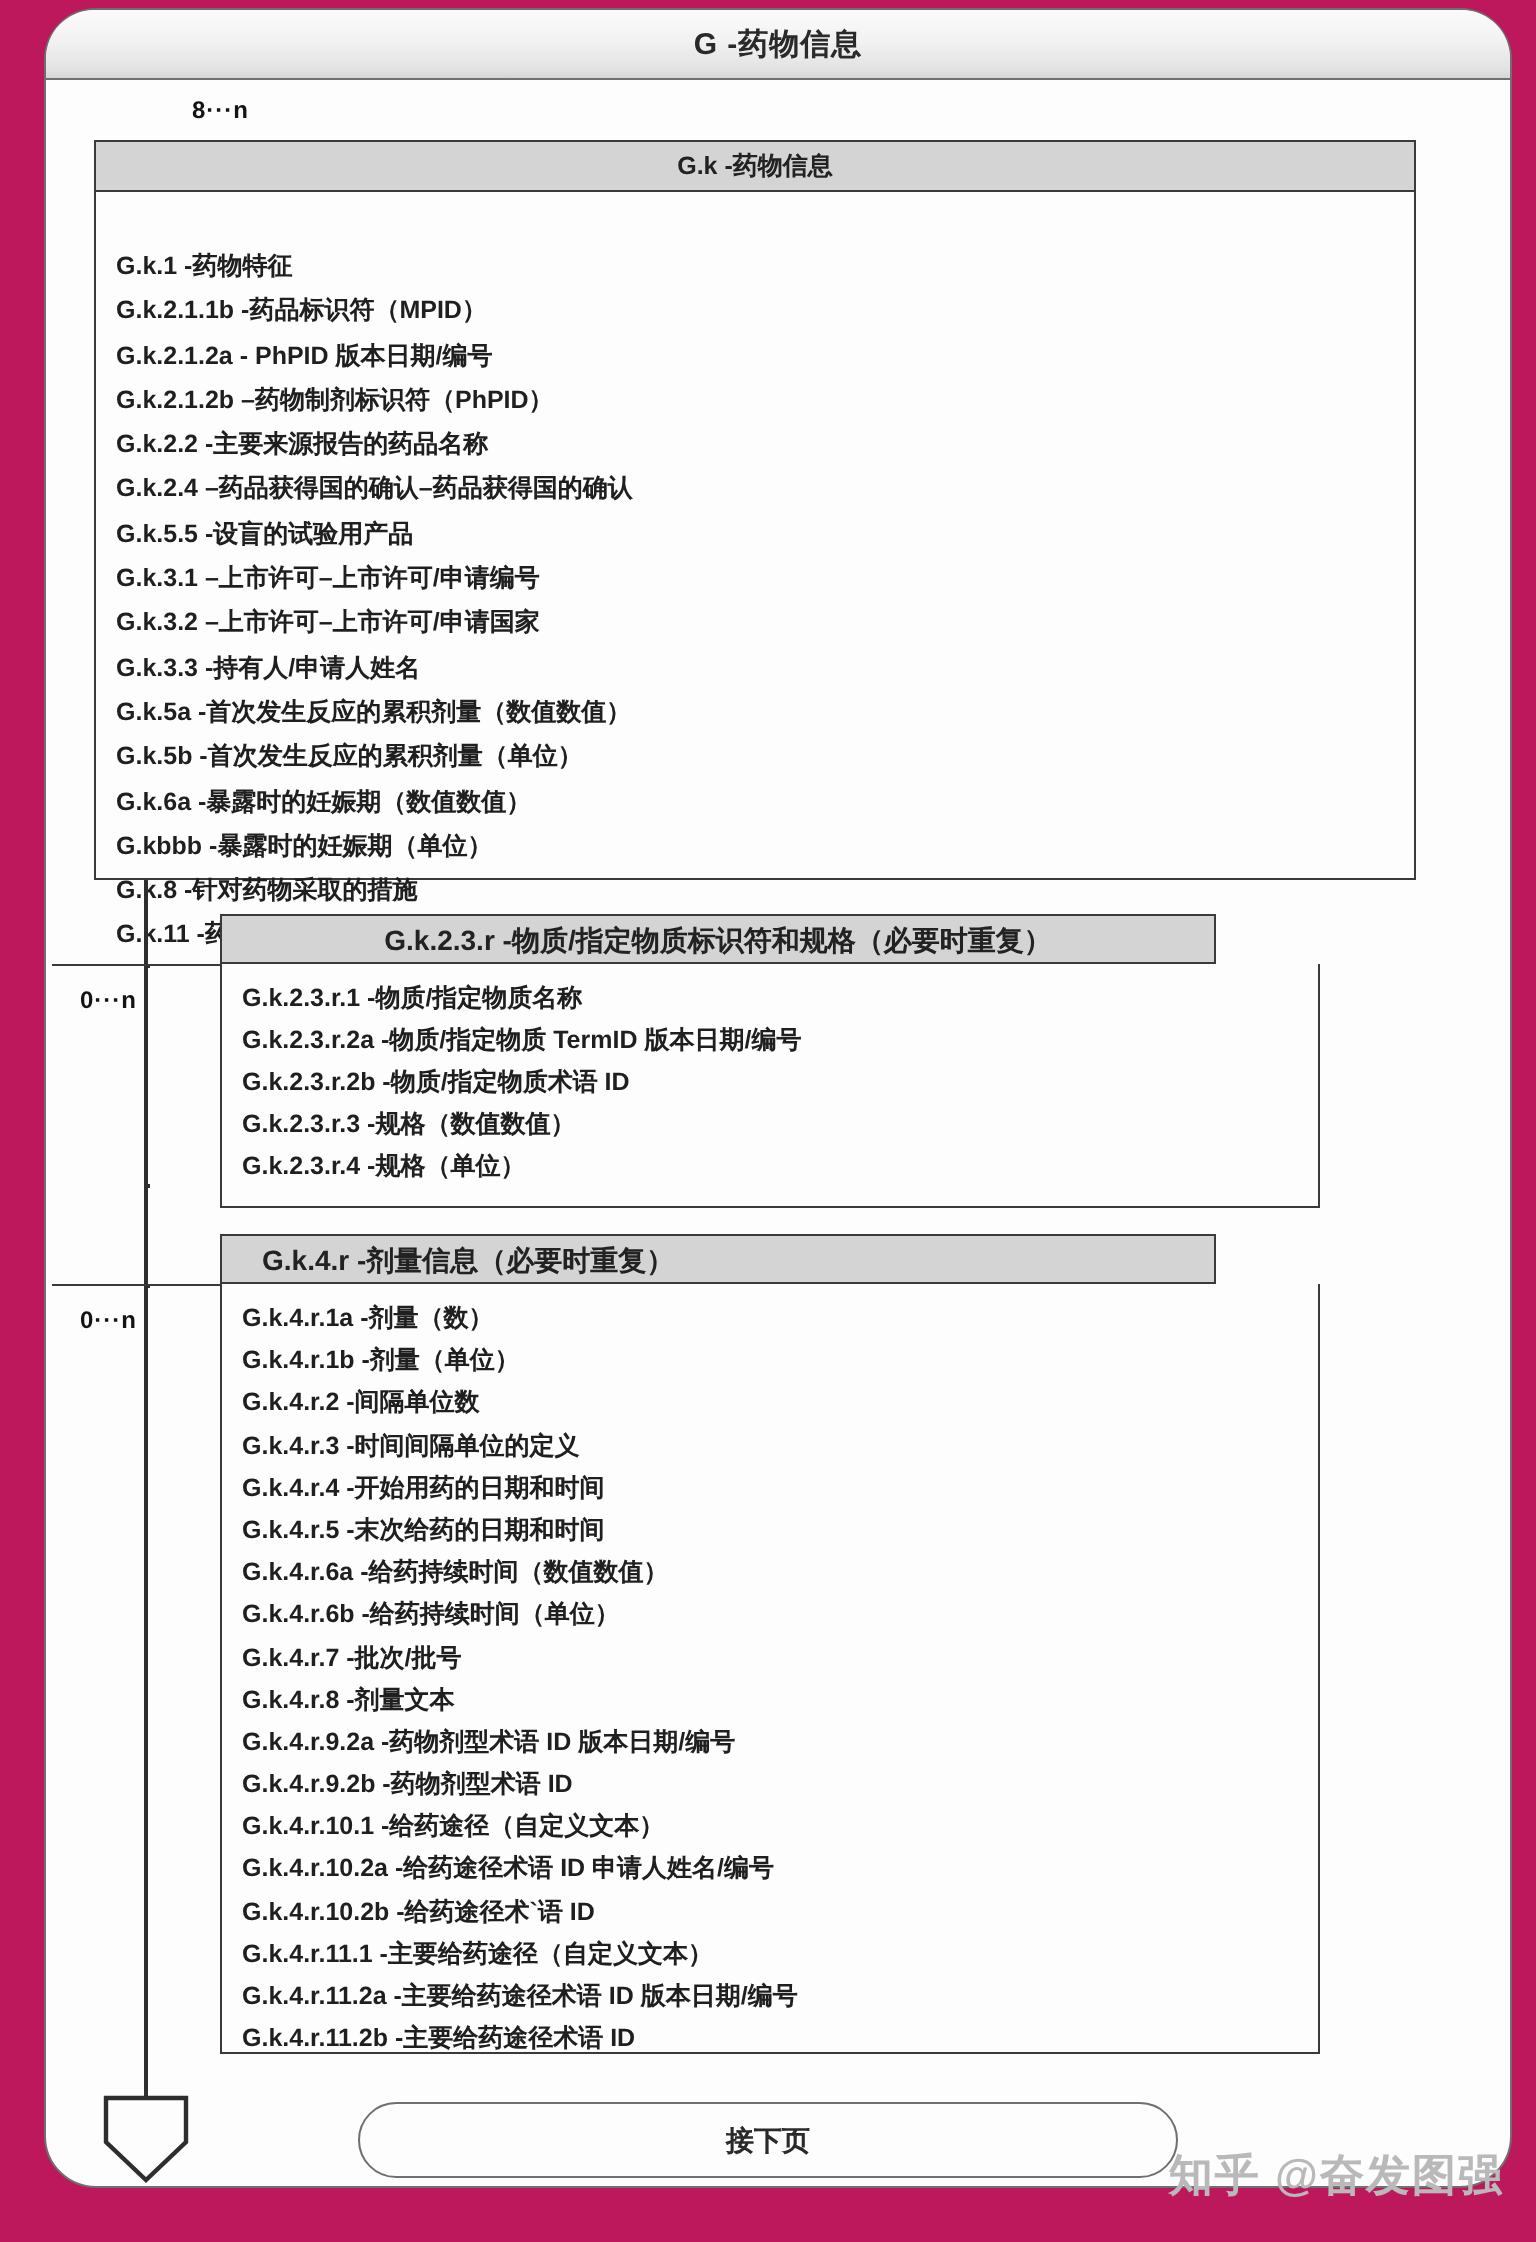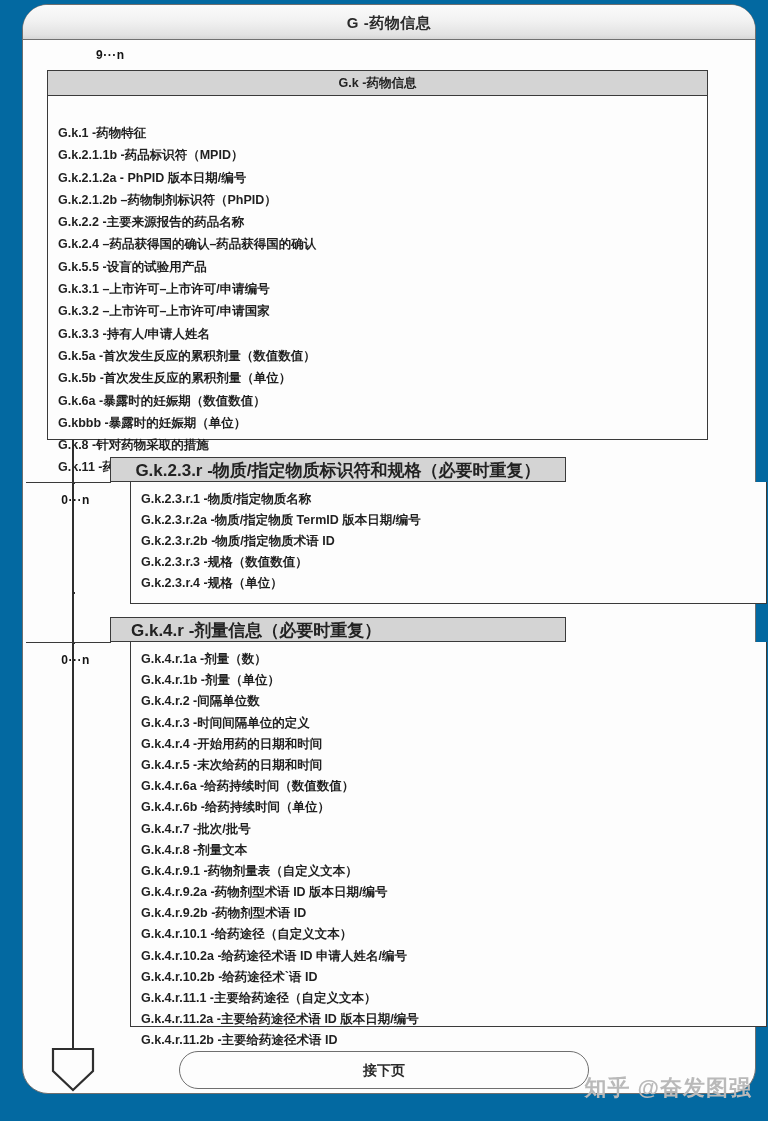--- a/index.html
+++ b/index.html
@@ -10,21 +10,21 @@
   body {
     font-family: "Liberation Sans", "DejaVu Sans", sans-serif;
     color: #1a1a1a;
   }
 
   #page {
     position: relative;
     width: 768px;
     height: 1121px;
     overflow: hidden;
-    background: #0369a1;
+    background: #be185d;
   }
 
   
   .outer-shell {
     position: absolute;
     left: 22px;
     top: 4px;
     width: 734px;
     height: 1090px;
     border: 1.5px solid #6f6f6f;
@@ -108,26 +108,26 @@
     color: #141414;
     letter-spacing: 0.5px;
   }
 
   
   .repeat-group { position: absolute; }
   .repeat-group .rg-head {
     position: absolute;
     left: 110px;
     top: 0;
-    width: 456px;
+    width: 498px;
     height: 25px;
     line-height: 25px;
     background: #d4d4d4;
     border: 1.6px solid #3a3a3a;
-    font-size: 17px;
+    font-size: 14px;
     font-weight: bold;
     color: #222;
     box-sizing: border-box;
     white-space: nowrap;
     overflow: hidden;
   }
   .repeat-group .rg-head.center { text-align: center; }
   .repeat-group .rg-head.left { text-align: left; padding-left: 20px; }
 
   .repeat-group .rg-card {
@@ -137,34 +137,32 @@
     width: 85px;
     border-top: 1.6px solid #3a3a3a;
     border-bottom: 0;
     box-sizing: border-box;
     font-size: 12px;
     font-weight: bold;
     color: #141414;
     padding-top: 10px;
     padding-left: 14px;
     letter-spacing: 0.5px;
-    text-align: center;
   }
 
   .repeat-group .rg-body {
     position: absolute;
     left: 110px;
     top: 25px;
-    width: 637px;
+    width: 550px;
     border: 1.6px solid #3a3a3a;
     border-top: 0;
     background: #fdfdfd;
     box-sizing: border-box;
     padding: 7px 0 8px 0;
-    margin-left: 20px;
   }
   .repeat-group .rg-body .field-row { line-height: 21px; height: 21px; }
 
   #grp-substance { left: 0; top: 457px; }
   #grp-substance .rg-body { height: 122px; }
 
   #grp-dose { left: 0; top: 617px; }
   #grp-dose .rg-body { height: 385px; }
   #grp-dose .rg-body .field-row { line-height: 21.2px; height: 21.2px; }
 
@@ -226,21 +224,21 @@
 </style>
 </head>
 <body>
 
 <div id="page">
 
   <div class="outer-shell">
     <div class="outer-title">G -药物信息</div>
   </div>
 
-  <div class="card-top">9···n</div>
+  <div class="card-top">8···n</div>
 
   <div class="entity-box" id="box-gk">
     <div class="entity-head center">G.k -药物信息</div>
     <div class="entity-body" id="gk-fields">
         <div class="field-row">G.k.1 -药物特征</div>
         <div class="field-row">G.k.2.1.1b -药品标识符（MPID）</div>
         <div class="field-row">G.k.2.1.2a - PhPID 版本日期/编号</div>
         <div class="field-row">G.k.2.1.2b –药物制剂标识符（PhPID）</div>
         <div class="field-row">G.k.2.2 -主要来源报告的药品名称</div>
         <div class="field-row">G.k.2.4 –药品获得国的确认–药品获得国的确认</div>
@@ -281,21 +279,20 @@
         <div class="field-row">G.k.4.r.1a -剂量（数）</div>
         <div class="field-row">G.k.4.r.1b -剂量（单位）</div>
         <div class="field-row">G.k.4.r.2 -间隔单位数</div>
         <div class="field-row">G.k.4.r.3 -时间间隔单位的定义</div>
         <div class="field-row">G.k.4.r.4 -开始用药的日期和时间</div>
         <div class="field-row">G.k.4.r.5 -末次给药的日期和时间</div>
         <div class="field-row">G.k.4.r.6a -给药持续时间（数值数值）</div>
         <div class="field-row">G.k.4.r.6b -给药持续时间（单位）</div>
         <div class="field-row">G.k.4.r.7 -批次/批号</div>
         <div class="field-row">G.k.4.r.8 -剂量文本</div>
-        <div class="field-row">G.k.4.r.9.1 -药物剂量表（自定义文本）</div>
         <div class="field-row">G.k.4.r.9.2a -药物剂型术语 ID 版本日期/编号</div>
         <div class="field-row">G.k.4.r.9.2b -药物剂型术语 ID</div>
         <div class="field-row">G.k.4.r.10.1 -给药途径（自定义文本）</div>
         <div class="field-row">G.k.4.r.10.2a -给药途径术语 ID 申请人姓名/编号</div>
         <div class="field-row">G.k.4.r.10.2b -给药途径术`语 ID</div>
         <div class="field-row">G.k.4.r.11.1 -主要给药途径（自定义文本）</div>
         <div class="field-row">G.k.4.r.11.2a -主要给药途径术语 ID 版本日期/编号</div>
         <div class="field-row">G.k.4.r.11.2b -主要给药途径术语 ID</div>
       </div>
   </div>

